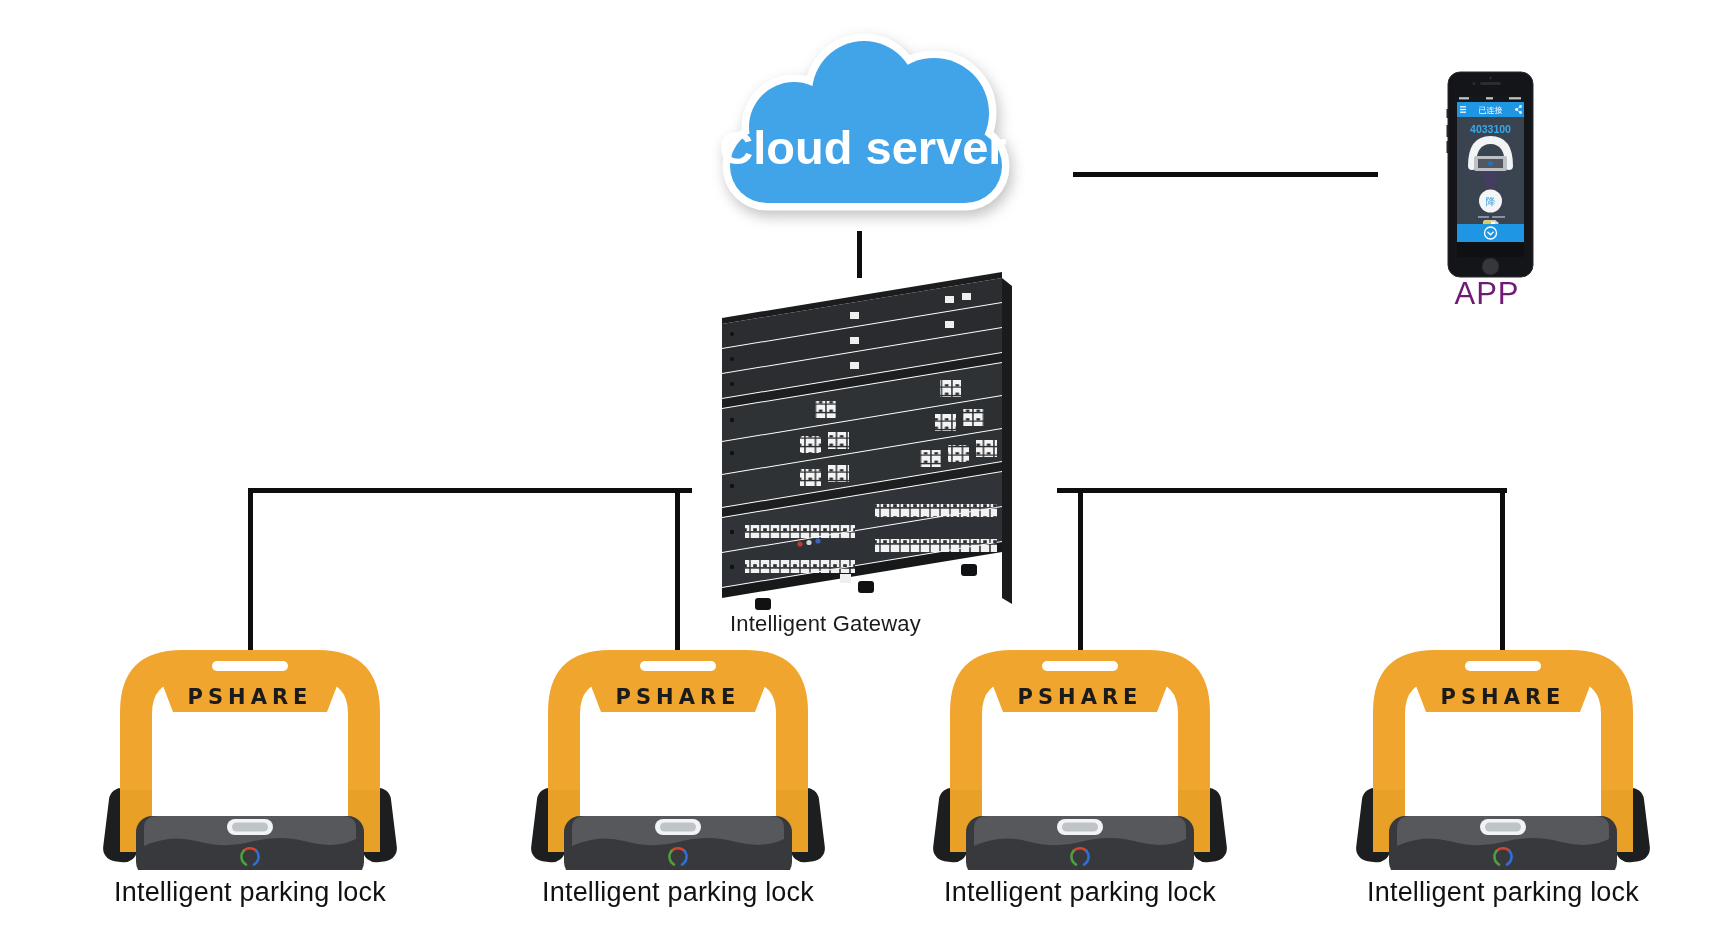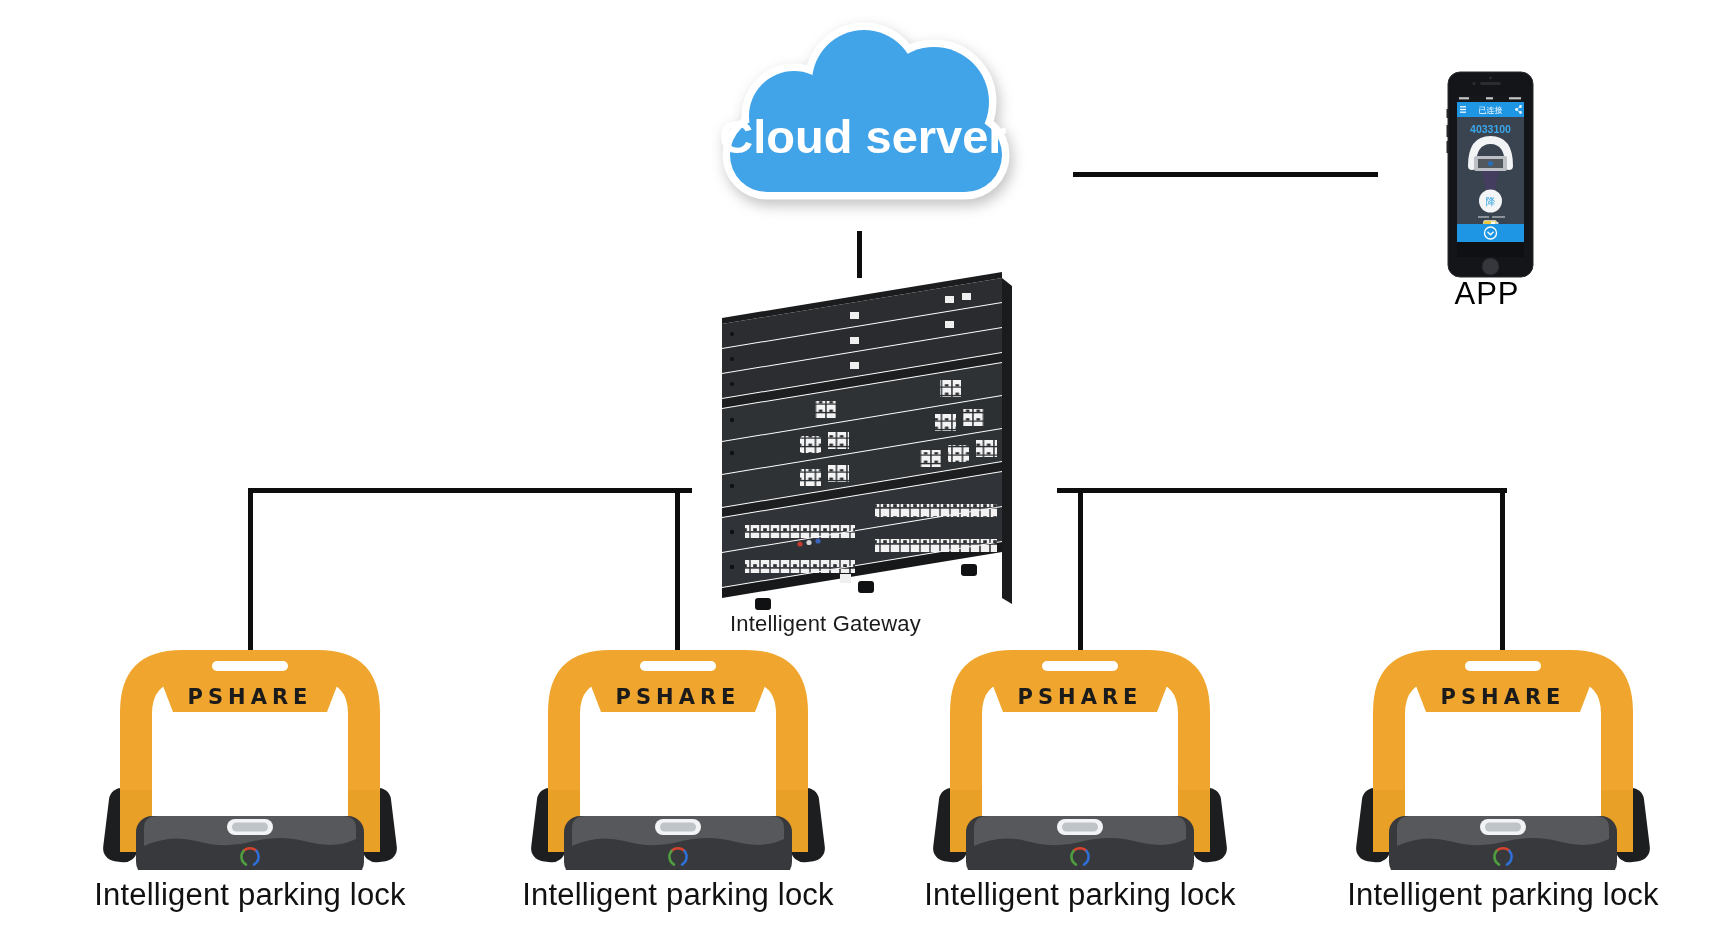--- a/index.html
+++ b/index.html
@@ -10,51 +10,51 @@
     width: 1729px;
     height: 925px;
     background: #ffffff;
     overflow: hidden;
   }
   .connector { position: absolute; background: #0d0d0d; }
   .connector.h { height: 5px; }
   .connector.v { width: 5px; }
 
   
-  .cloud-wrap { position: absolute; left: 710px; top: 20px; width: 312px; height: 192px; }
+  .cloud-wrap { position: absolute; left: 710px; top: 31px; width: 312px; height: 192px; }
   .cloud-wrap svg { filter: drop-shadow(3px 6px 7px rgba(120,120,120,0.45)); }
   .cloud-text {
     font-size: 47px; font-weight: 700; fill: #ffffff;
     font-family: "Liberation Sans", sans-serif;
   }
 
   
   .gateway-wrap { position: absolute; left: 700px; top: 268px; width: 330px; height: 350px; }
   .gateway-label {
     position: absolute; left: 730px; top: 611px; width: 300px;
     text-align: left; font-size: 22px; color: #1b1b1b; letter-spacing: 0.2px;
   }
 
   
   .phone-wrap { position: absolute; left: 1441px; top: 69px; width: 100px; height: 214px; }
   .app-label {
     position: absolute; left: 1436px; top: 276px; width: 102px;
-    text-align: center; font-size: 31px; color: #000000; letter-spacing: 1px;
+    text-align: center; font-size: 31px; color: #701a75; letter-spacing: 1px;
   }
 
   
   .lock { position: absolute; width: 320px; top: 640px; }
   .lock-1 { left:   90px; }
   .lock-2 { left:  518px; }
   .lock-3 { left:  920px; }
   .lock-4 { left: 1343px; }
   .lock svg.lock-art { display: block; margin: 0 auto; }
   .lock-caption {
     margin-top: 7px; text-align: center;
-    font-size: 31px; color: #111111; letter-spacing: 0.2px;
+    font-size: 27px; color: #111111; letter-spacing: 0.2px;
   }
   .brand-text {
     font-size: 21px; font-weight: 700; letter-spacing: 5px; fill: #1b1b1b;
     font-family: "DejaVu Sans", sans-serif;
   }
   .phone-txt { font-family: "Liberation Sans", sans-serif; }
 </style>
 </head>
 <body>
 

